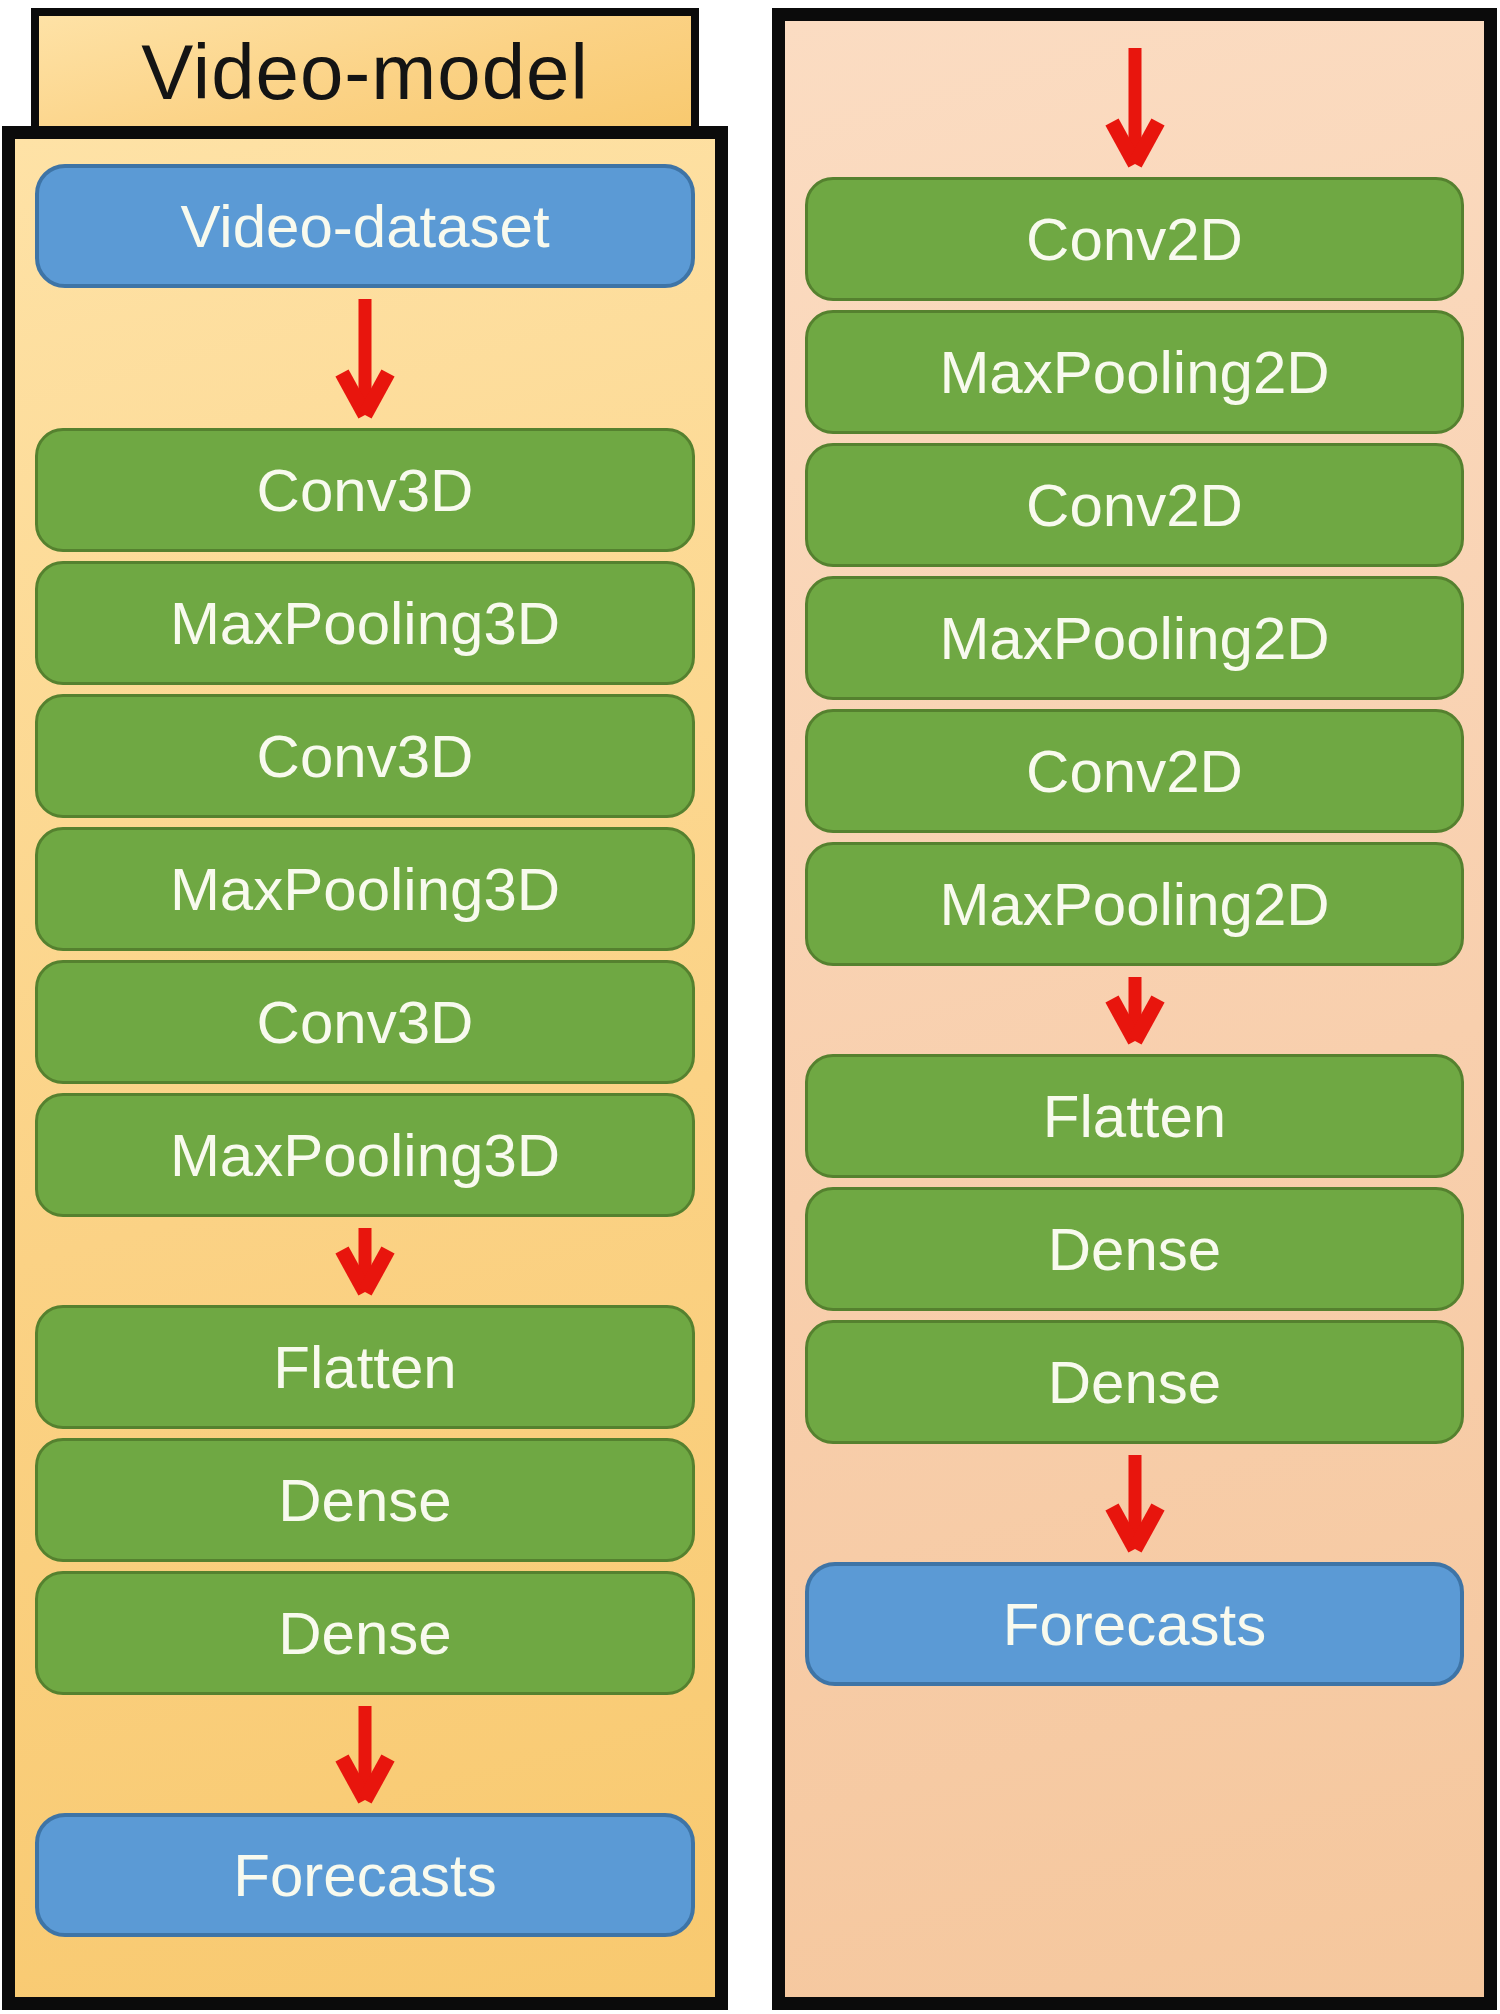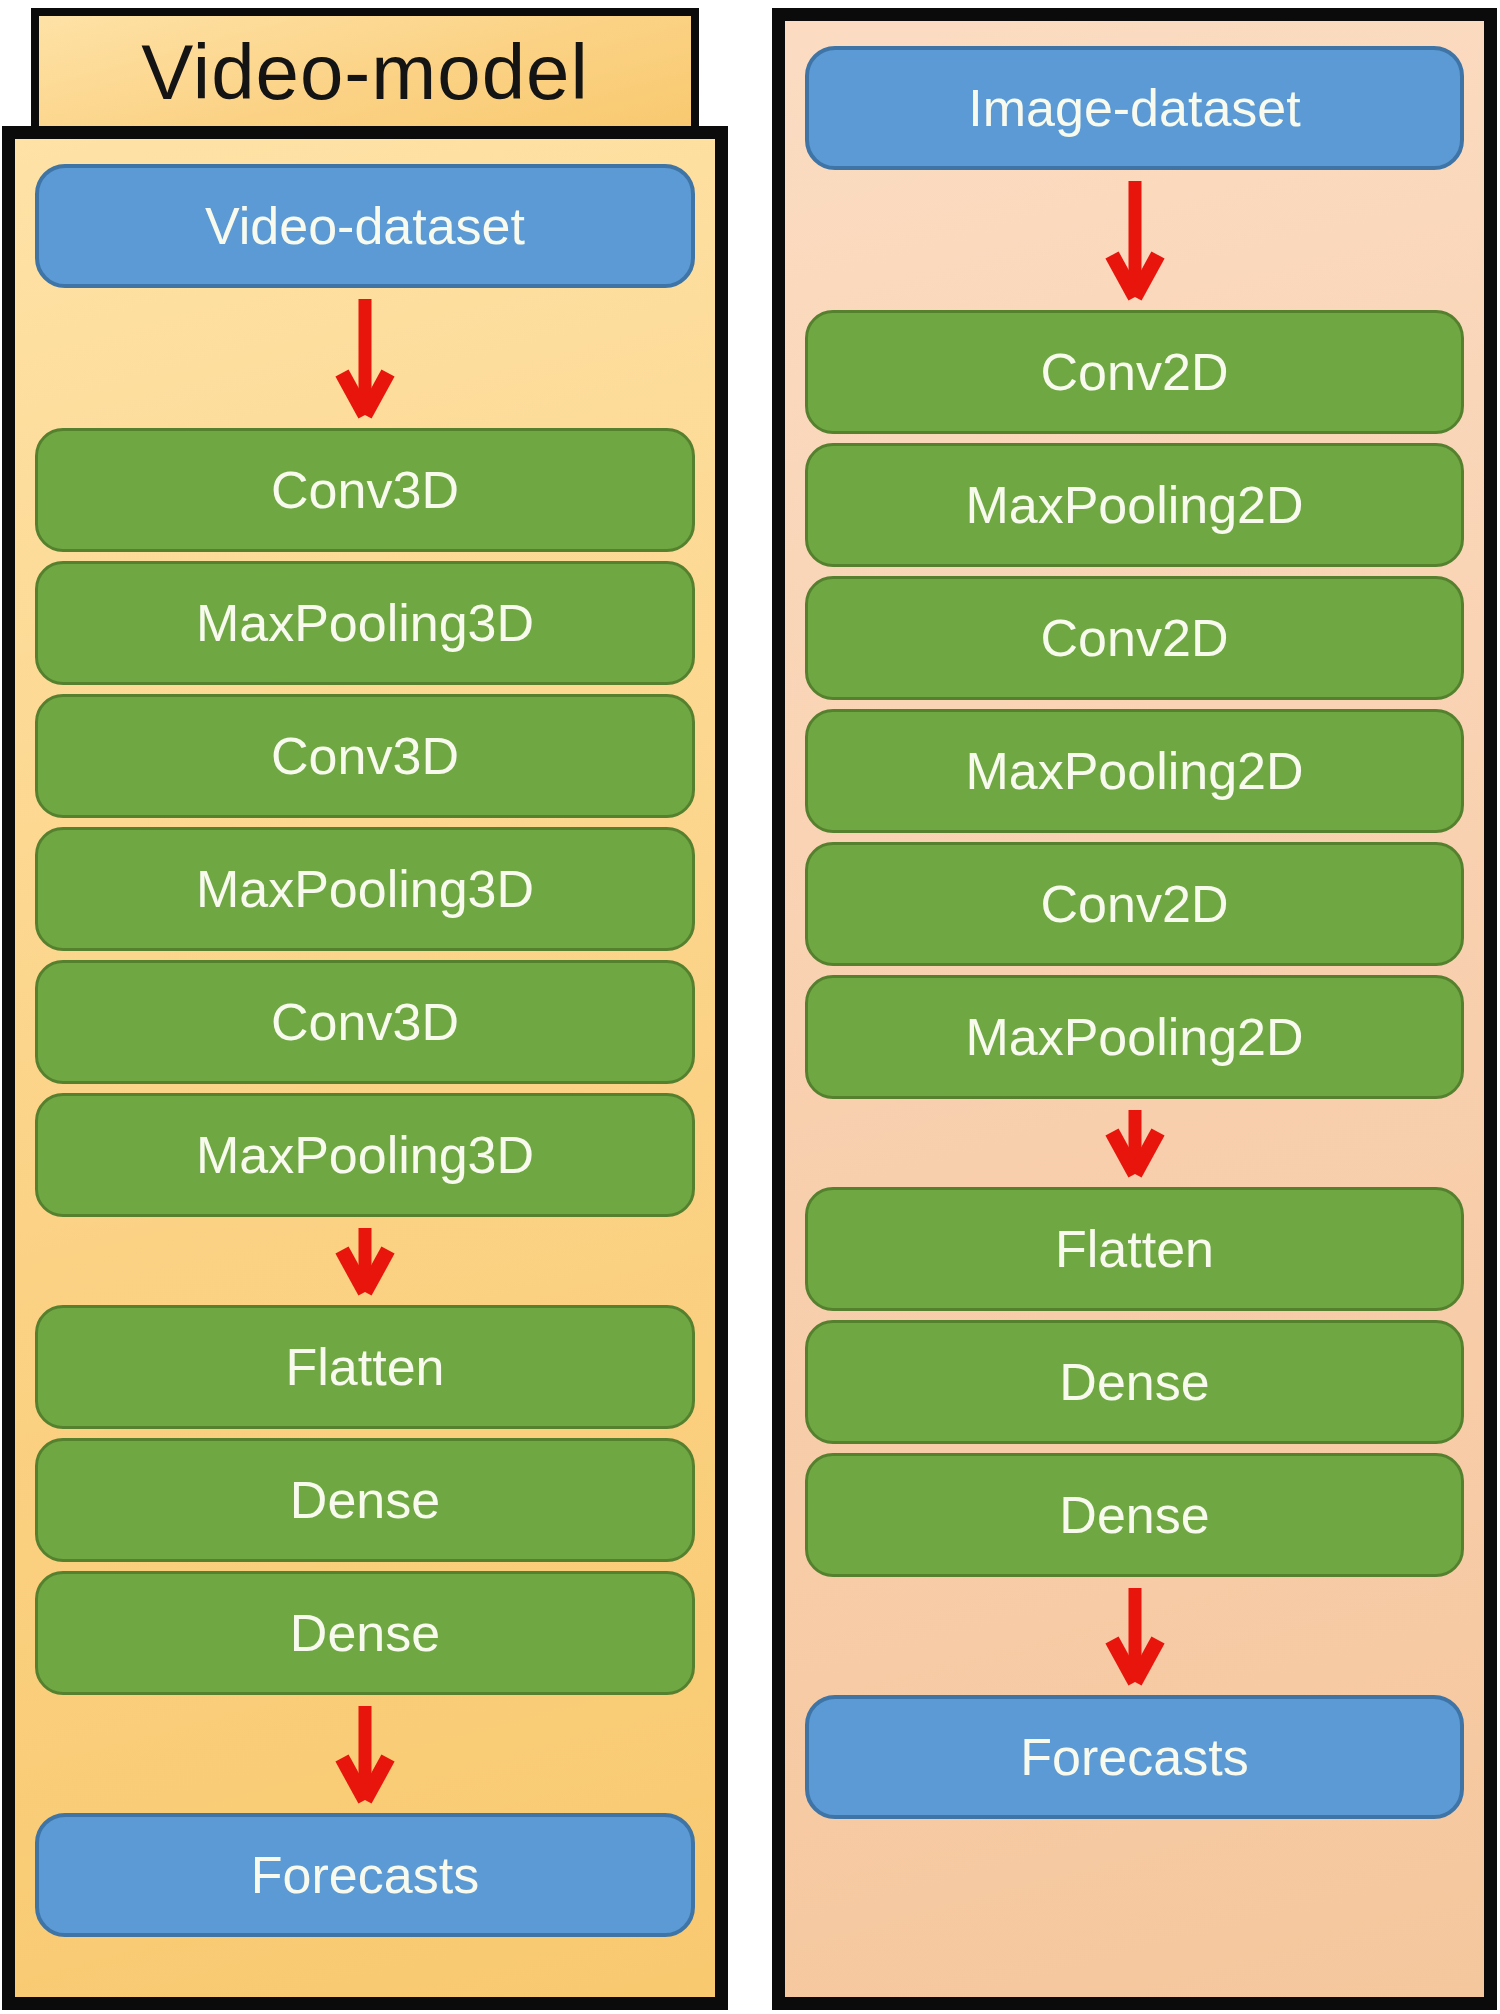--- a/index.html
+++ b/index.html
@@ -69,21 +69,21 @@
   }
 
   .node {
     box-sizing: border-box;
     width: 100%;
     flex: 0 0 124px;
     height: 124px;
     display: flex;
     align-items: center;
     justify-content: center;
-    font-size: 52px;
+    font-size: 60px;
     color: var(--node-text, #fbfcf0);
     white-space: nowrap;
   }
   .node.dataset {
     background: var(--dataset-fill, #5b9bd5);
     border: 4px solid var(--dataset-border, #3e74a6);
     border-radius: 30px;
   }
   .node.layer {
     background: var(--layer-fill, #6fa844);
@@ -138,21 +138,20 @@
             <line x1="32" y1="2" x2="32" y2="90" stroke="#e8150d" stroke-width="13"></line>
             <line x1="32" y1="96" x2="9" y2="54" stroke="#e8150d" stroke-width="15"></line>
             <line x1="32" y1="96" x2="55" y2="54" stroke="#e8150d" stroke-width="15"></line>
           </svg>
         </div>
         <div class="node dataset">Forecasts</div>
       </div>
     </section>
     <section class="column theme-image">
       <div class="panel">
-        <div class="node dataset">Image-dataset</div>
         <div class="arrow-wrap arrow-0">
           <svg viewBox="0 0 64 122" width="64" height="122">
             <line x1="32" y1="2" x2="32" y2="112" stroke="#e8150d" stroke-width="13"></line>
             <line x1="32" y1="118" x2="9" y2="76" stroke="#e8150d" stroke-width="15"></line>
             <line x1="32" y1="118" x2="55" y2="76" stroke="#e8150d" stroke-width="15"></line>
           </svg>
         </div>
         <div class="node layer">Conv2D</div>
         <div class="node layer">MaxPooling2D</div>
         <div class="node layer">Conv2D</div>

